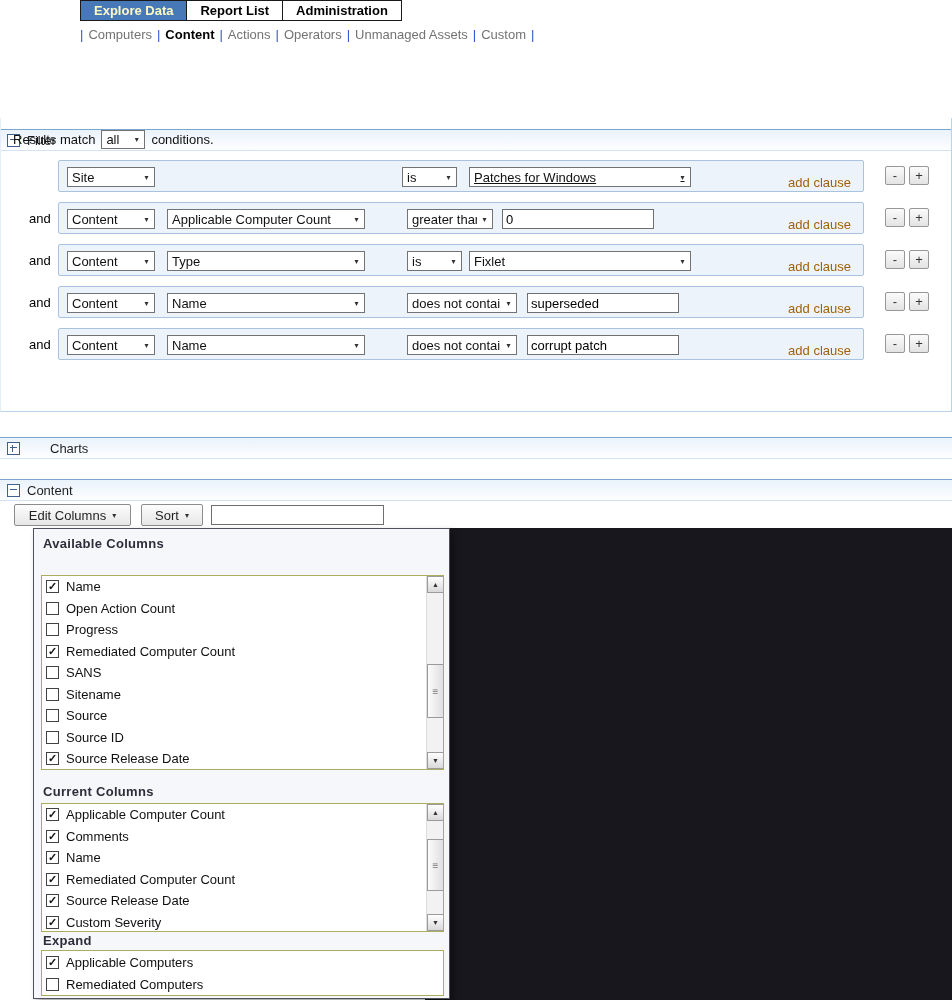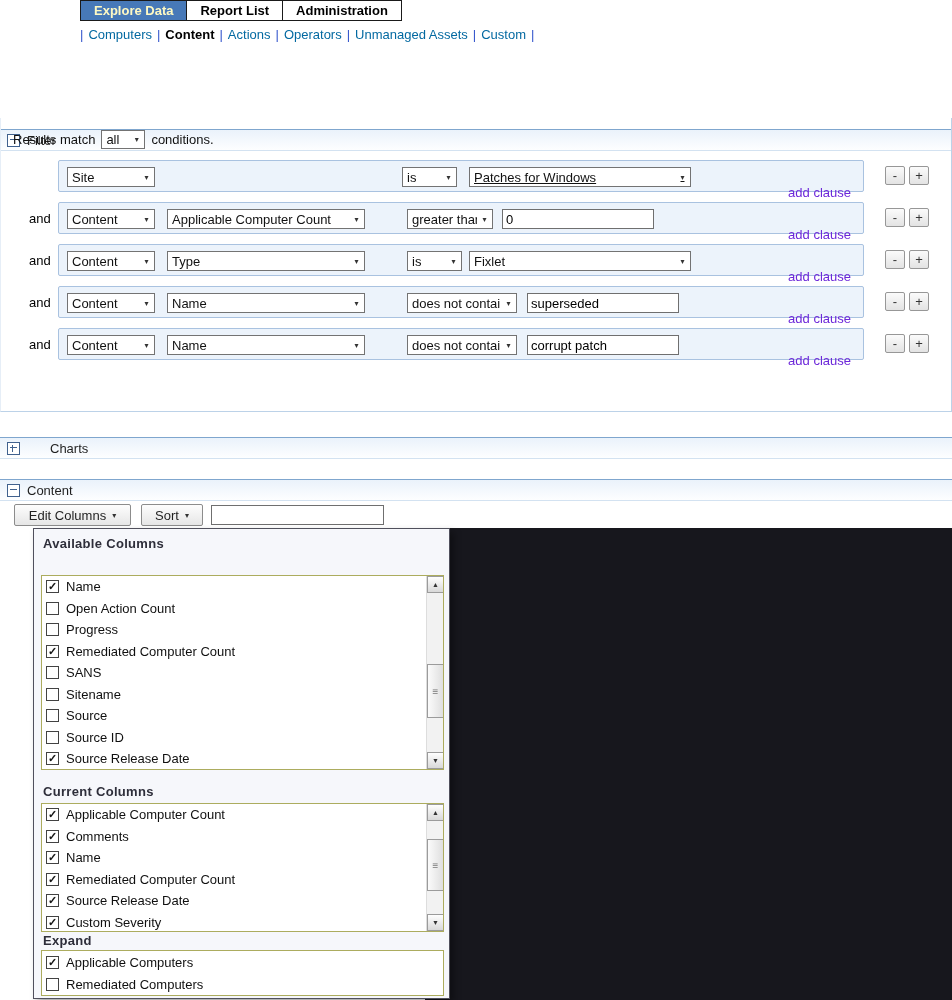--- a/index.html
+++ b/index.html
@@ -8,41 +8,41 @@
 
   
   .tabstrip{position:absolute;left:80px;top:0;display:flex;}
   .tab{height:21px;line-height:20px;padding:0 13px;font-size:13px;font-weight:bold;
        background:#fff;color:#000;border:1px solid #1a1a1a;margin-right:-1px;box-sizing:border-box;cursor:pointer;}
   .tab.active{background:#4779B8;color:#fef9c3;}
 
   
   .subnav{position:absolute;left:75px;top:27px;font-size:13px;color:#3355CC;white-space:nowrap;}
   .subnav .sep{margin:0 5px;color:#3355CC;}
-  .subnav a{color:#0369a1;text-decoration:none;cursor:pointer;}
+  .subnav a{color:#737373;text-decoration:none;cursor:pointer;}
   .subnav a.current{color:#000;font-weight:bold;cursor:default;}
 
   
   .section-bar{position:absolute;left:0;right:0;height:20px;background:linear-gradient(#EAF2FB,#FDFEFF);
        border-top:1px solid #7FA6CE;border-bottom:1px solid #D3E2F1;font-size:13px;color:#1F1F1F;
        display:flex;align-items:center;cursor:pointer;}
   .boxicon{width:11px;height:11px;border:1px solid #40618E;background:#fff;margin:0 7px;position:relative;flex:none;}
   .boxicon::before{content:"";position:absolute;left:2px;right:2px;top:4px;height:1px;background:#40618E;}
   .boxicon.plus::after{content:"";position:absolute;top:2px;bottom:2px;left:4px;width:1px;background:#40618E;}
 
   
   .filter-body{position:absolute;left:0;right:0;top:118px;height:294px;
        border-bottom:1px solid #BCD2E8;border-right:1px solid #BCD2E8;border-left:1px solid #E6EEF7;box-sizing:border-box;}
   .match-line{position:absolute;left:12px;top:12px;font-size:13px;display:flex;align-items:center;gap:6px;}
 
   .clause{position:absolute;left:0;right:0;height:32px;}
   .and{position:absolute;left:28px;top:9px;font-size:13px;color:#000;}
   .bluebox{position:absolute;left:57px;width:806px;top:0;height:32px;background:#ECF3FB;
        border:1px solid #A9C2E0;border-radius:2px;box-sizing:border-box;}
-  .addclause{position:absolute;right:12px;top:24px;font-size:13px;color:#6d28d9;text-decoration:none;cursor:pointer;}
+  .addclause{position:absolute;right:12px;top:14px;font-size:13px;color:#a16207;text-decoration:none;cursor:pointer;}
   .pmbtn{position:absolute;top:6px;width:20px;height:19px;text-align:center;line-height:17px;font-size:13px;color:#333;
        background:linear-gradient(#FBFBFB,#E3E3E3);border:1px solid #979797;border-radius:2px;box-sizing:border-box;cursor:pointer;}
   .pm-minus{left:884px;} .pm-plus{left:908px;}
 
   
   .fselect{position:absolute;top:6px;height:20px;background:#fff;border:1px solid #737373;box-sizing:border-box;
        display:flex;align-items:center;font-size:13px;padding-left:4px;cursor:pointer;}
   .fselect.inline{position:static;display:inline-flex;height:19px;}
   .fselect .txt{flex:1;white-space:nowrap;overflow:hidden;}
   .fselect .car{width:15px;text-align:center;font-size:8px;color:#333;flex:none;}

